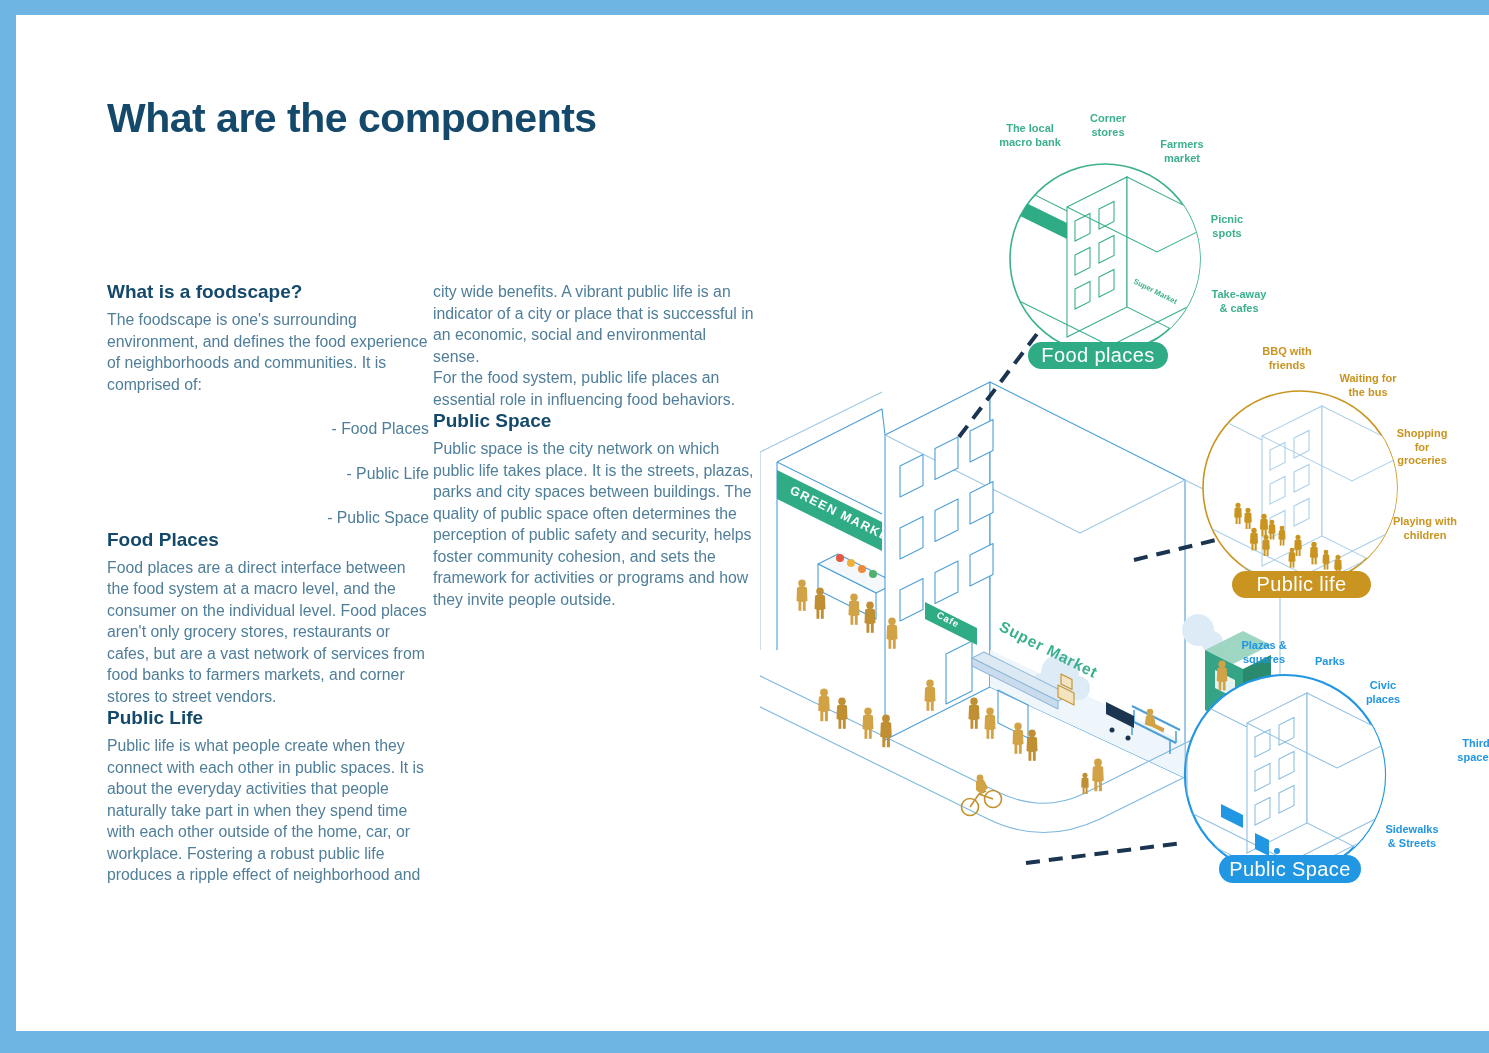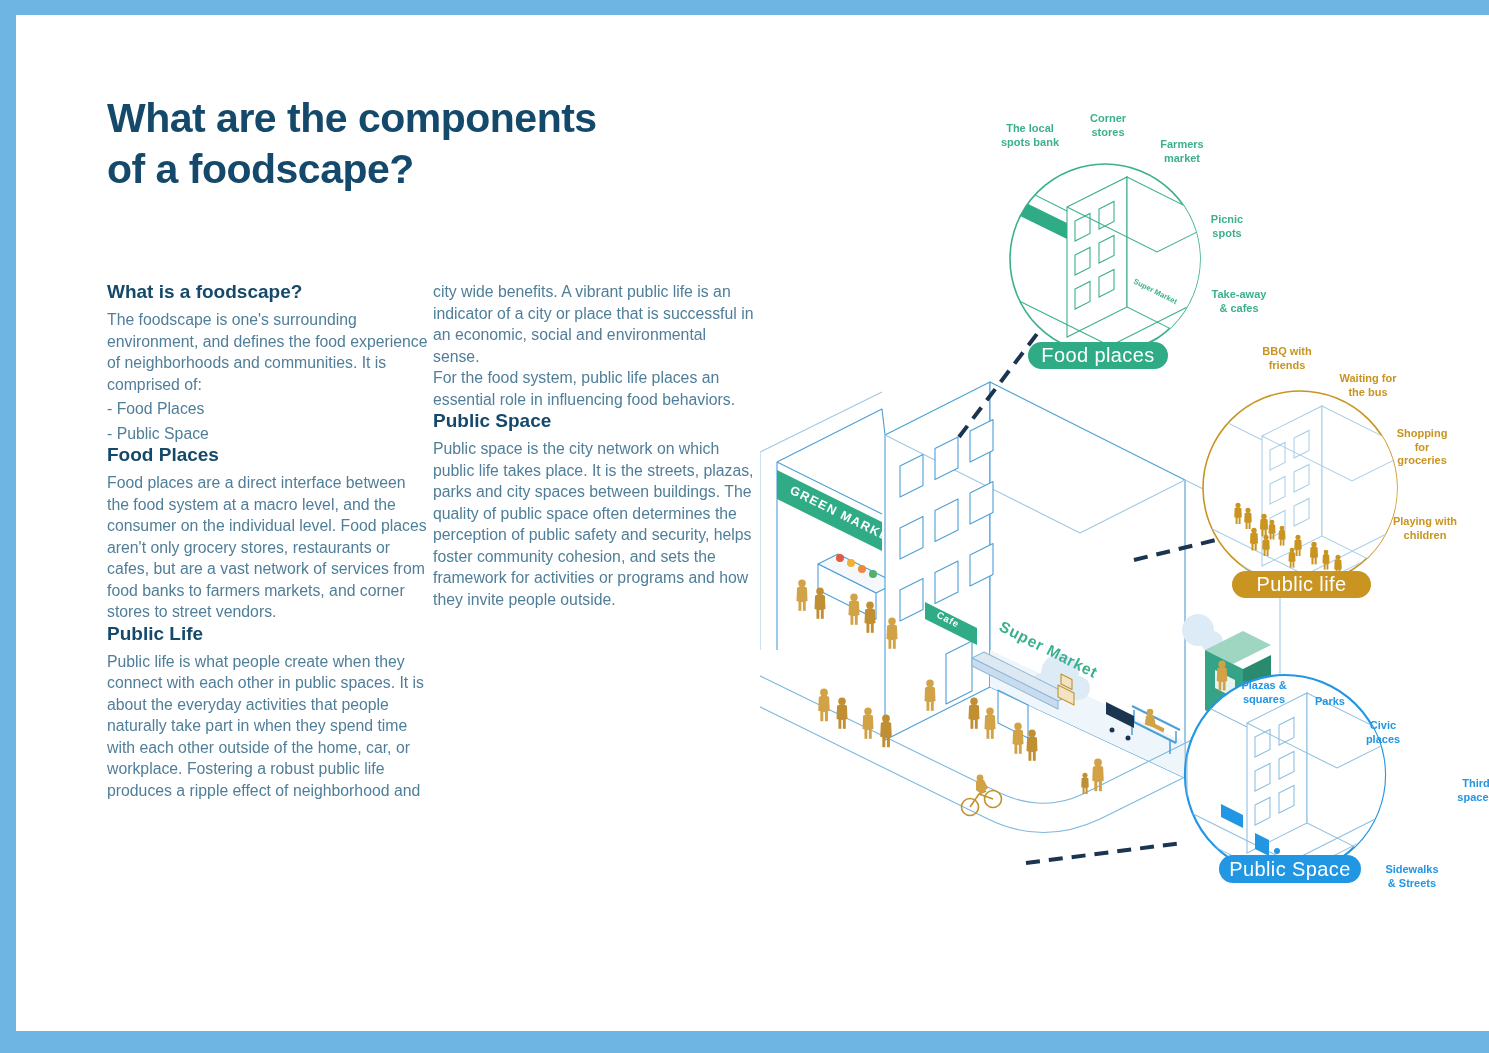--- a/index.html
+++ b/index.html
@@ -8,46 +8,46 @@
   .title{position:absolute;left:91px;top:78px;color:#14496b;font-size:41px;font-weight:bold;line-height:51px;letter-spacing:-0.5px;}
   .col{position:absolute;top:266px;width:322px;color:#4f7e99;font-size:15.8px;line-height:21.5px;}
   .col1{left:91px;}
   .col2{left:417px;}
   .col h3{margin:0 0 7px 0;color:#14496b;font-size:19px;font-weight:bold;line-height:21px;}
   .col p{margin:0;}
   .mt-sec{margin-top:46px;}
   .mt-sec2{margin-top:40px;}
   .mt-p{margin-top:7px;}
   .mt-para{margin-top:38px;}
-  .list-item{margin-top:3px;}
+  .list-item{margin-top:23px;text-align:right;}
   .illus{position:absolute;left:744px;top:75px;width:728px;height:900px;}
   .badge{position:absolute;display:flex;align-items:center;justify-content:center;color:#fff;font-size:20px;letter-spacing:0.4px;border-radius:14px;}
   .badge-food{left:1012px;top:327px;width:140px;height:27px;background:#2fac85;}
   .badge-life{left:1216px;top:556px;width:139px;height:27px;background:#c9941f;}
   .badge-space{left:1203px;top:840px;width:142px;height:28px;background:#2196e3;}
   .lbl{position:absolute;width:110px;text-align:center;font-size:11px;font-weight:bold;line-height:13.5px;white-space:pre-line;}
   .lbl-g{color:#3cb08e;}
   .lbl-y{color:#c9941f;}
-  .lbl-b{color:#2196e3;margin-top:40px;}
+  .lbl-b{color:#2196e3;}
 </style>
 </head>
 <body>
 
 <div class="page">
   <div class="canvas">
 
     <div class="title">
       <div>What are the components</div>
-      <div>of a foodscape?</div>
     </div>
 
     <div class="col col1">
       <h3>What is a foodscape?</h3>
       <p>The foodscape is one's surrounding environment, and defines the food experience of neighborhoods and communities. It is comprised of:</p>
       <div class="list-item">- Food Places</div>
+      <div class="list-item">- Public Life</div>
       <div class="list-item">- Public Space</div>
       <h3 class="mt-sec">Food Places</h3>
       <p class="mt-p">Food places are a direct interface between the food system at a macro level, and the consumer on the individual level. Food places aren't only grocery stores, restaurants or cafes, but are a vast network of services from food banks to farmers markets, and corner stores to street vendors.</p>
       <h3 class="mt-sec2">Public Life</h3>
       <p class="mt-p">Public life is what people create when they connect with each other in public spaces. It is about the everyday activities that people naturally take part in when they spend time with each other outside of the home, car, or workplace. Fostering a robust public life produces a ripple effect of neighborhood and</p>
     </div>
 
     <div class="col col2">
       <p>city wide benefits. A vibrant public life is an indicator of a city or place that is successful in an economic, social and environmental sense.</p>
       <p class="mt-para">For the food system, public life places an essential role in influencing food behaviors.</p>
@@ -255,21 +255,21 @@
           </g>
         </g>
       </g>
     </svg>
 
     <div class="badge badge-food">Food places</div>
     <div class="badge badge-life">Public life</div>
     <div class="badge badge-space">Public Space</div>
 
     <div class="lbl lbl-g" style="left:959px;top:107px;">The local
-spots bank</div>
+macro bank</div>
     <div class="lbl lbl-g" style="left:1037px;top:97px;">Corner
 stores</div>
     <div class="lbl lbl-g" style="left:1111px;top:123px;">Farmers
 market</div>
     <div class="lbl lbl-g" style="left:1156px;top:198px;">Picnic
 spots</div>
     <div class="lbl lbl-g" style="left:1168px;top:273px;">Take-away
 &amp; cafes</div>
     <div class="lbl lbl-y" style="left:1216px;top:330px;">BBQ with
 friends</div>

